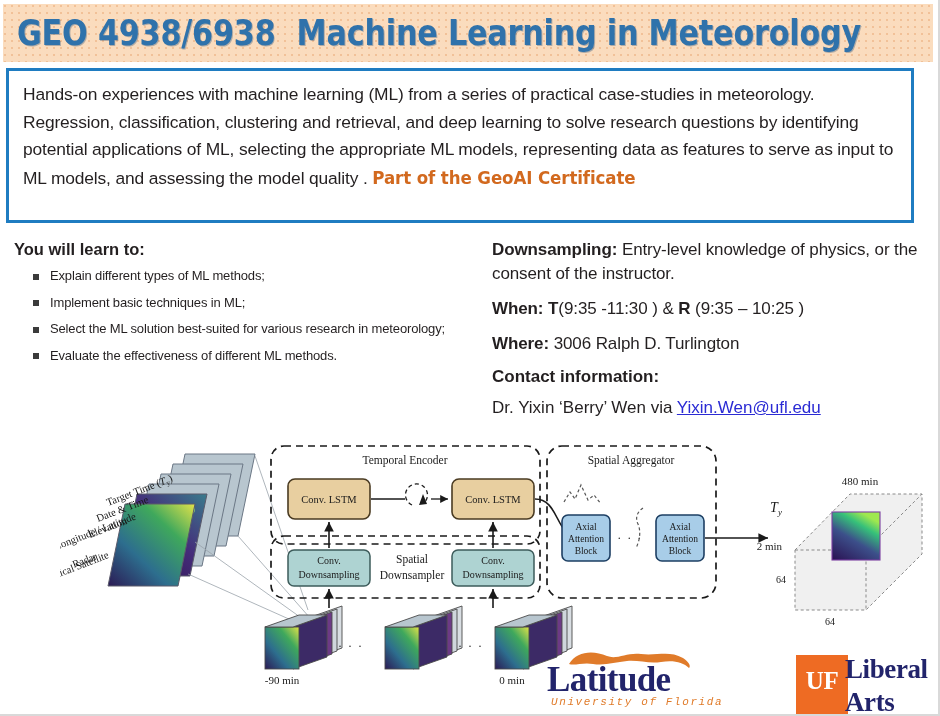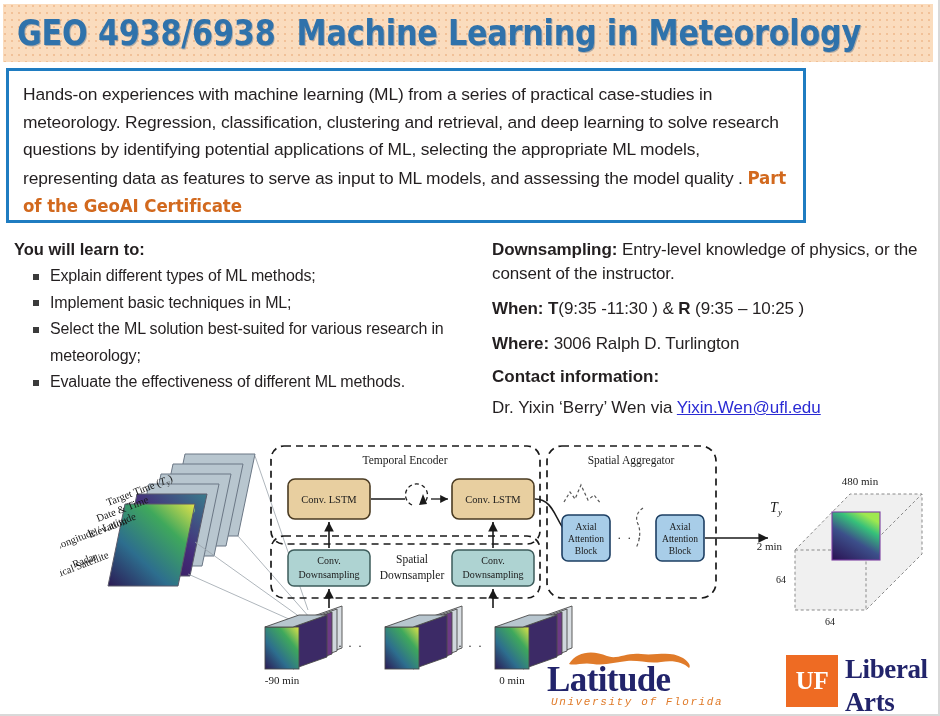--- a/index.html
+++ b/index.html
@@ -32,42 +32,42 @@
     color:#2f72ab;
     white-space:nowrap;
     text-shadow:1px 1px 0 rgba(40,80,120,.35);
     transform:scaleX(.96);
     transform-origin:left center;
   }
   .course-code{margin-right:22px;}
 
   
   .desc-box{
-    position:absolute;left:6px;top:68px;width:800px;height:155px;
+    position:absolute;left:6px;top:68px;width:908px;height:155px;
     border:3px solid #1f7cc1;background:#fff;
     box-sizing:border-box;
     padding:10px 14px 0 14px;
   }
   .desc-text{
     font-size:17.4px;line-height:27.5px;color:#231f20;
     letter-spacing:-.15px;
   }
   .geoai{
     font-family:"Liberation Sans Narrow","DejaVu Sans Condensed","Liberation Sans",sans-serif;
     font-weight:bold;color:#d2691e;font-size:18.5px;letter-spacing:-.1px;
   }
 
   
   .col-left{position:absolute;left:14px;top:240px;width:470px;}
   .col-right{position:absolute;left:492px;top:238px;width:440px;}
 
   .learn-head{font-size:16.5px;font-weight:bold;color:#231f20;margin:0 0 4px 0;}
   ul.learn{list-style:none;margin:0;padding:0 0 0 18px;}
   ul.learn li{
-    position:relative;font-size:16px;line-height:26.5px;padding-left:18px;
+    position:relative;font-size:13px;line-height:26.5px;padding-left:18px;
     letter-spacing:-.15px;
   }
   ul.learn li::before{
     content:"";position:absolute;left:1px;top:10.5px;
     width:6px;height:6px;background:#3b3b3b;
   }
 
   .r-row{font-size:17px;line-height:24px;margin-bottom:11px;letter-spacing:-.1px;}
   .r-row b{font-weight:bold;}
   .r-contact-head{font-size:17px;font-weight:bold;margin-bottom:11px;}
@@ -86,21 +86,21 @@
     font-weight:bold;font-size:35px;color:#22246b;letter-spacing:-.6px;
     position:absolute;left:4px;top:8px;
   }
   .geo-sub{
     position:absolute;left:8px;top:44px;
     font-family:Liberation Mono, monospace;
     font-style:italic;font-size:11px;color:#e07b2a;letter-spacing:1.6px;
     transform:scaleY(.92);
   }
   .uf-box{
-    position:absolute;left:243px;top:5px;width:52px;height:52px;background:#ee6b23;
+    position:absolute;left:253px;top:5px;width:52px;height:60px;background:#ee6b23;
   }
   .uf-text{
     position:absolute;left:0;top:0;width:52px;height:52px;
     display:flex;align-items:center;justify-content:center;
     font-family:"Liberation Serif","DejaVu Serif",serif;
     font-weight:bold;font-size:25px;color:#ffffff;letter-spacing:-.5px;
   }
   .las{
     position:absolute;left:302px;top:3px;
     font-family:"Liberation Serif","DejaVu Serif",serif;

